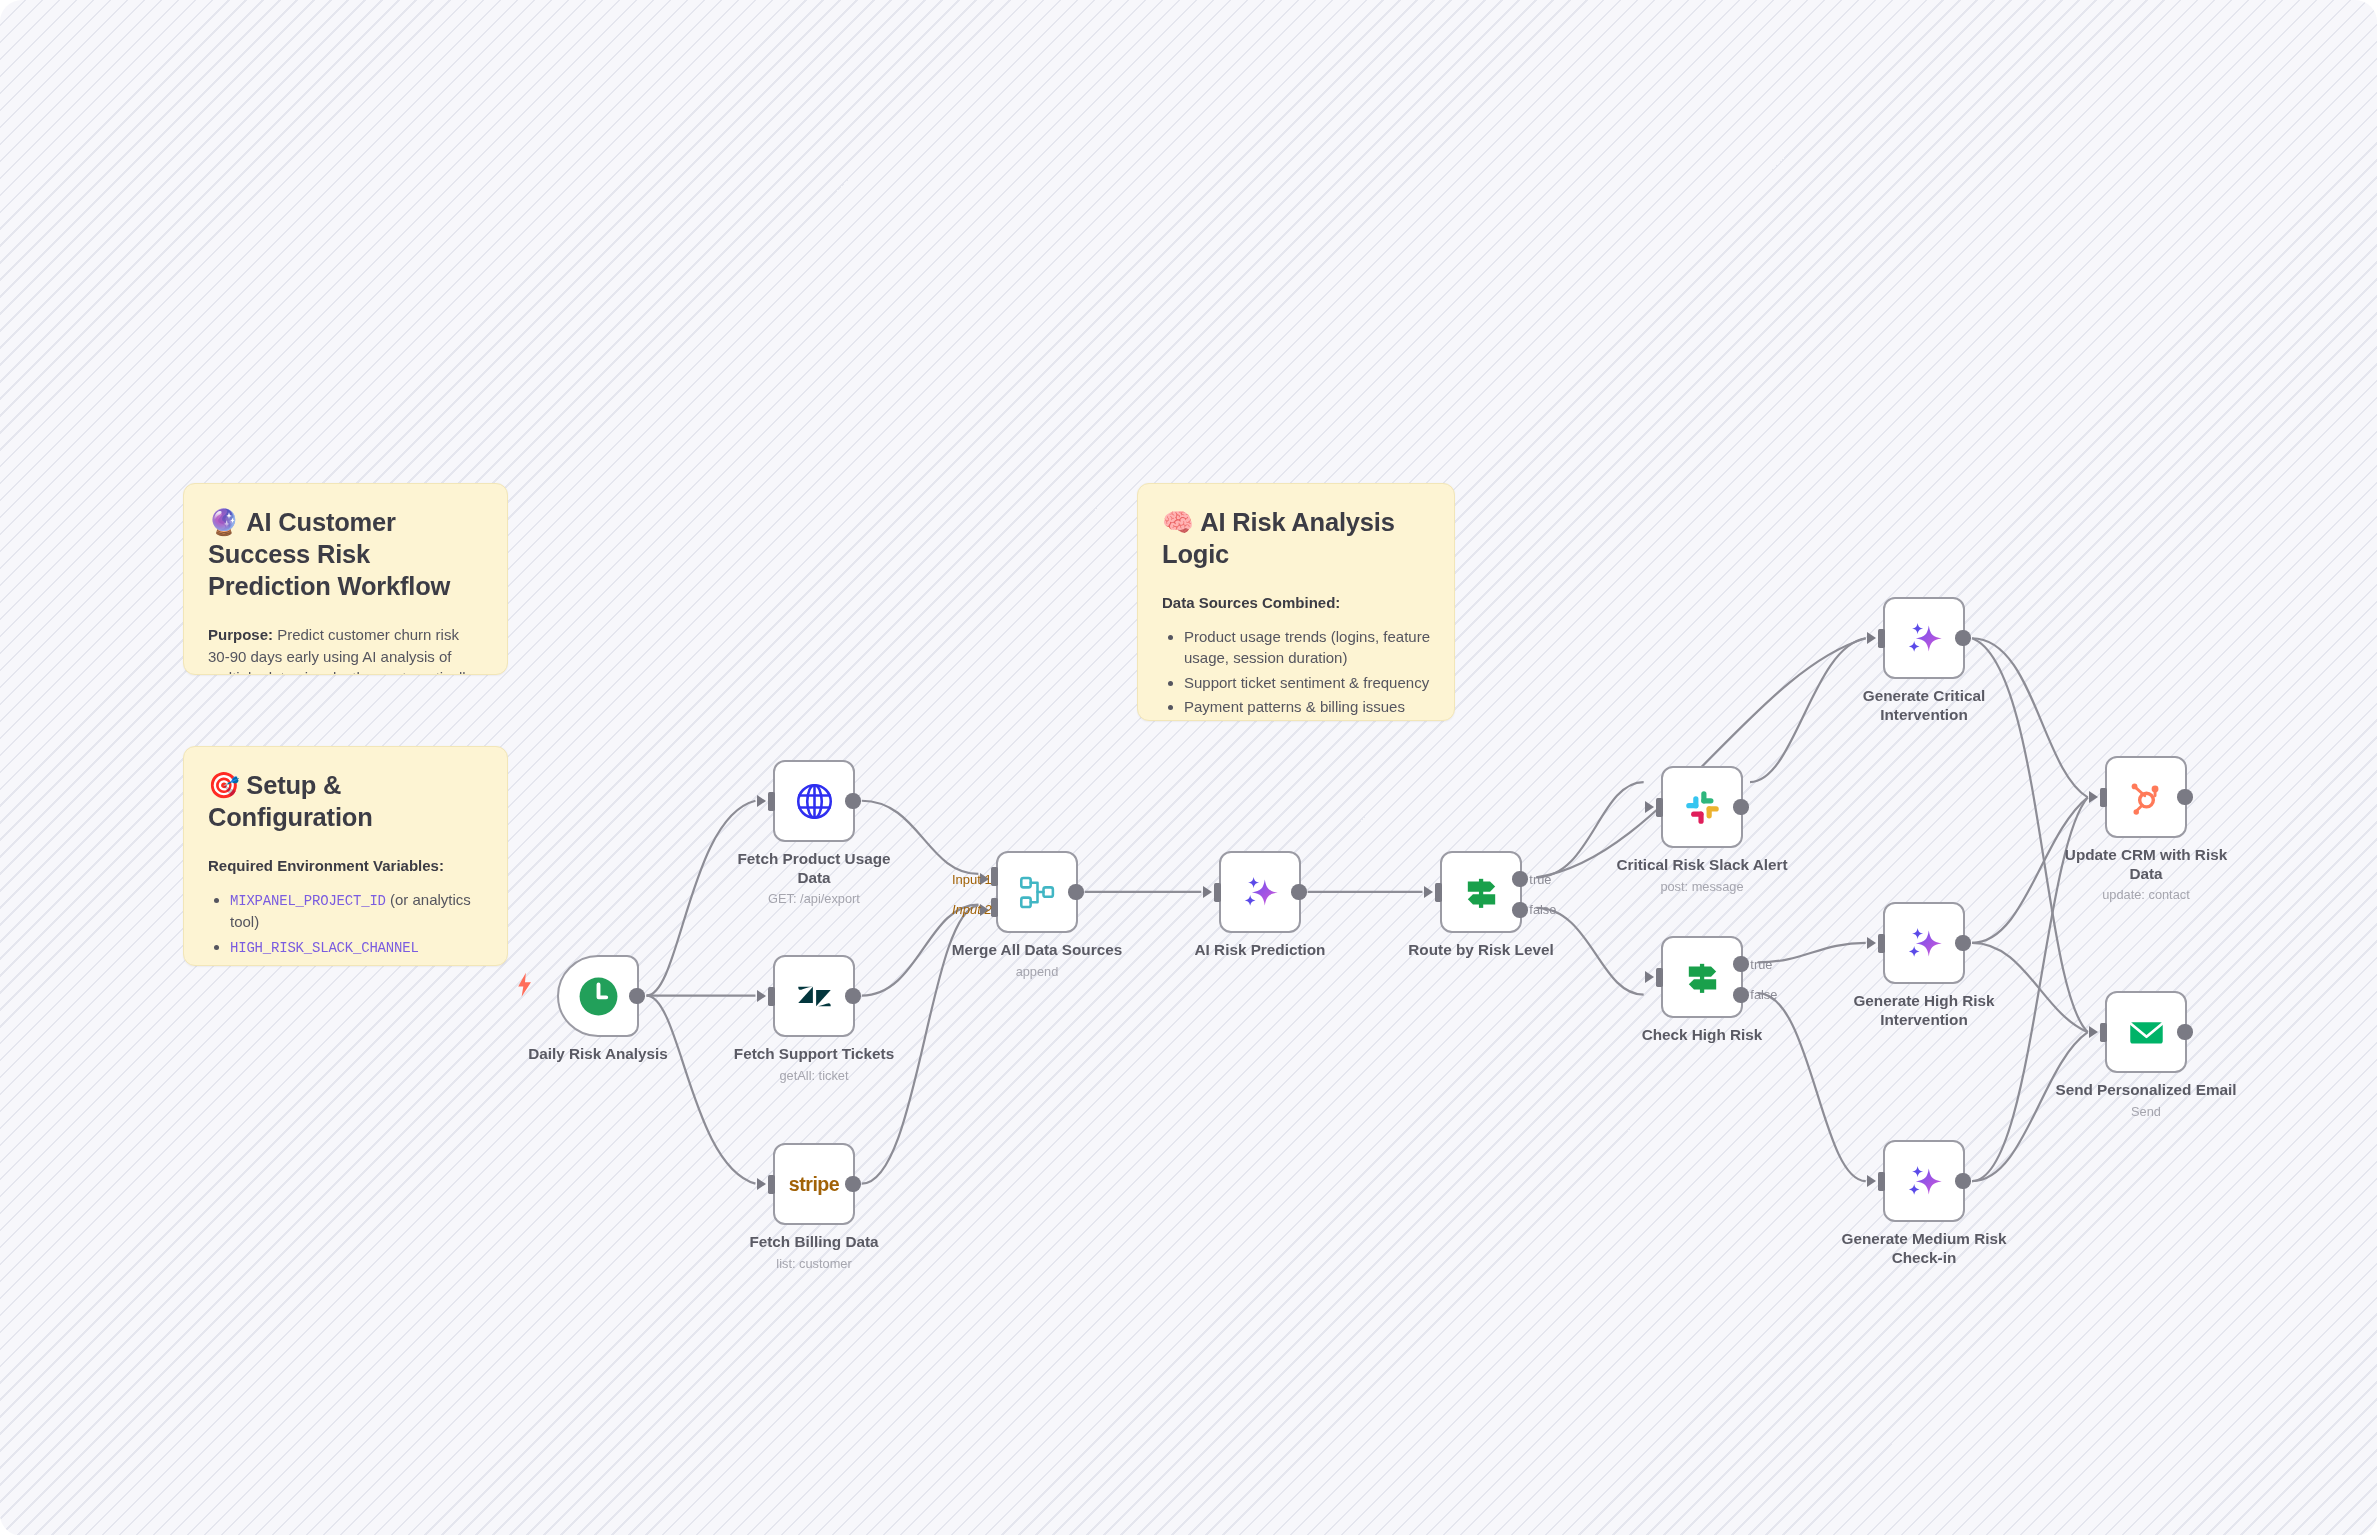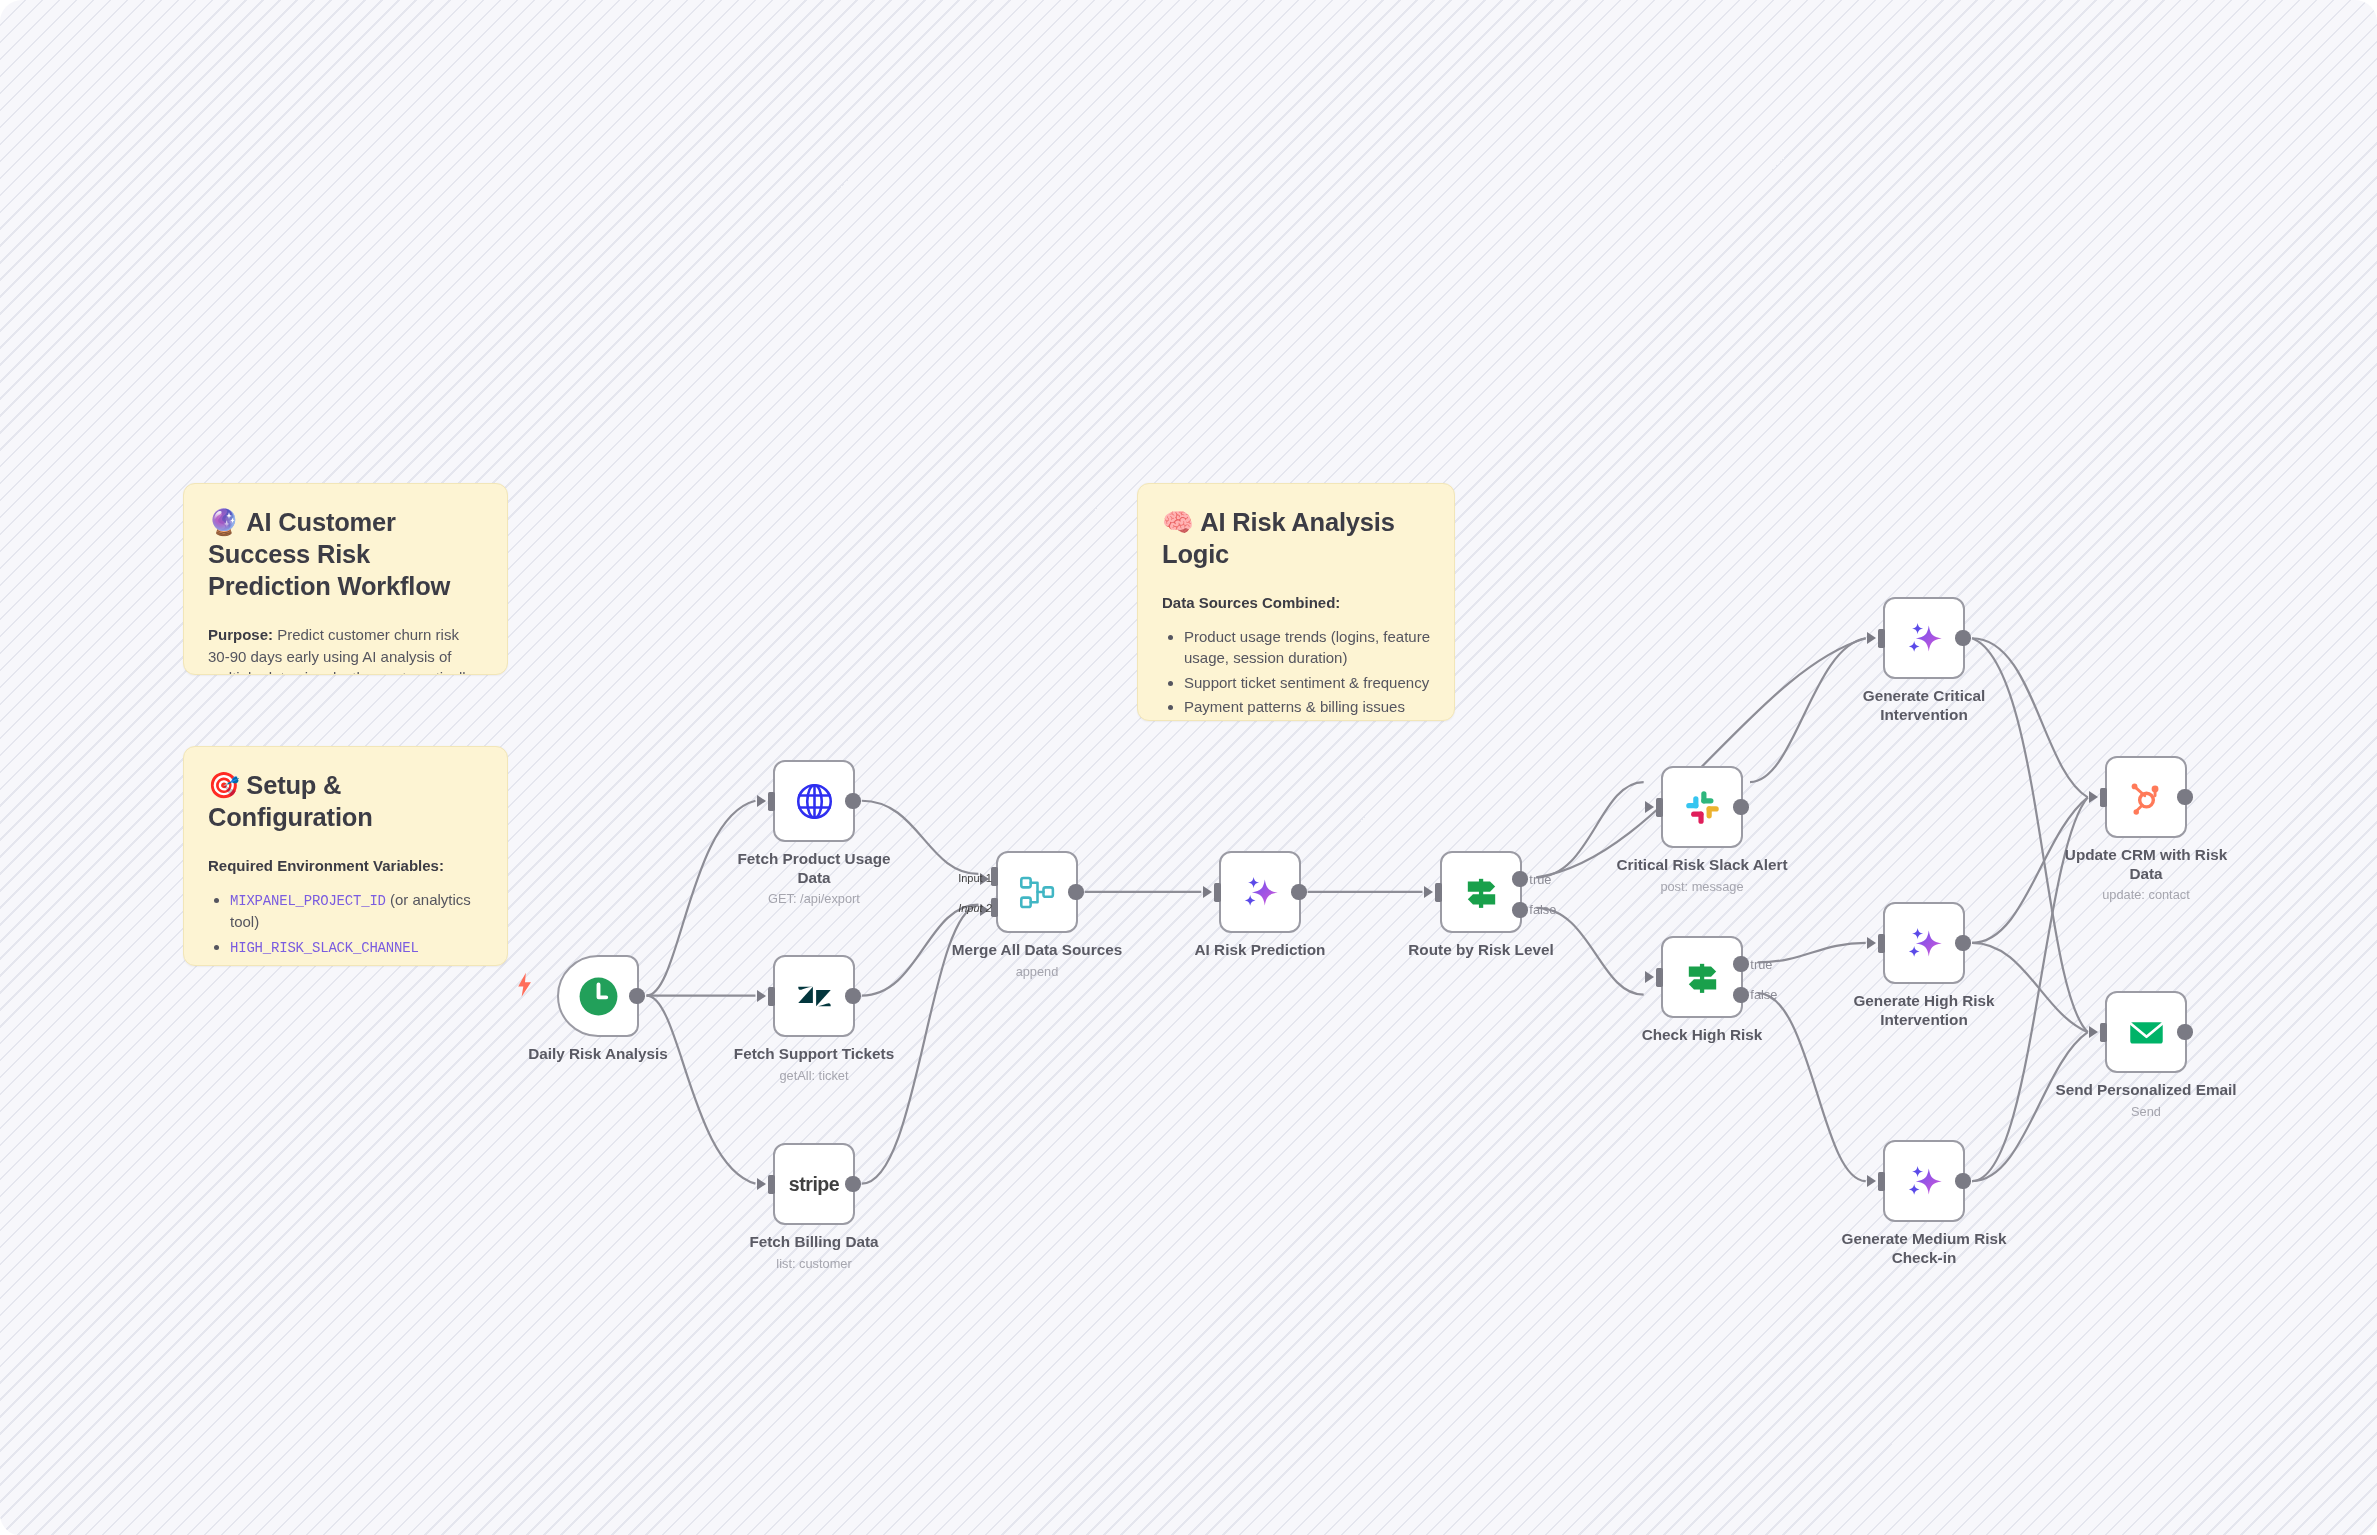--- a/index.html
+++ b/index.html
@@ -174,22 +174,22 @@
     border-top: 6px solid transparent;
     border-bottom: 6px solid transparent;
     border-left: 9.4px solid #7a7a84;
   }
   .port-arrow.p1 { top: 26px; }
   .port-arrow.p2 { top: 57px; }
 
   .input-tag {
     position: absolute;
     right: 108%;
-    font-size: 11px;
-    color: #404040;
+    font-size: 13px;
+    color: #a16207;
     white-space: nowrap;
   }
   .input-tag.t1 { top: 19px; }
   .input-tag.t2 { top: 49px; font-style: italic; }
 
   .out-tag {
     position: absolute;
     left: 112%;
     font-size: 12.8px;
     color: #8b8b95;
@@ -330,21 +330,21 @@
     </div>
     <div class="port-arrow"></div>
     <div class="port-in"></div>
     <div class="port-out"></div>
     <div class="node-label">Fetch Support Tickets</div>
     <div class="node-sub one-line">getAll: ticket</div>
   </div>
 
   <div class="node" style="left:773px; top:1143px;">
     <div class="node-icon">
-      <span style="font-family:'Liberation Sans',sans-serif;font-weight:bold;font-size:19.6px;color:#404040;letter-spacing:-0.5px;">stripe</span>
+      <span style="font-family:'Liberation Sans',sans-serif;font-weight:bold;font-size:19.6px;color:#a16207;letter-spacing:-0.5px;">stripe</span>
     </div>
     <div class="port-arrow"></div>
     <div class="port-in"></div>
     <div class="port-out"></div>
     <div class="node-label">Fetch Billing Data</div>
     <div class="node-sub one-line">list: customer</div>
   </div>
 
   <div class="node" style="left:996px; top:851px;">
     <div class="node-icon">

